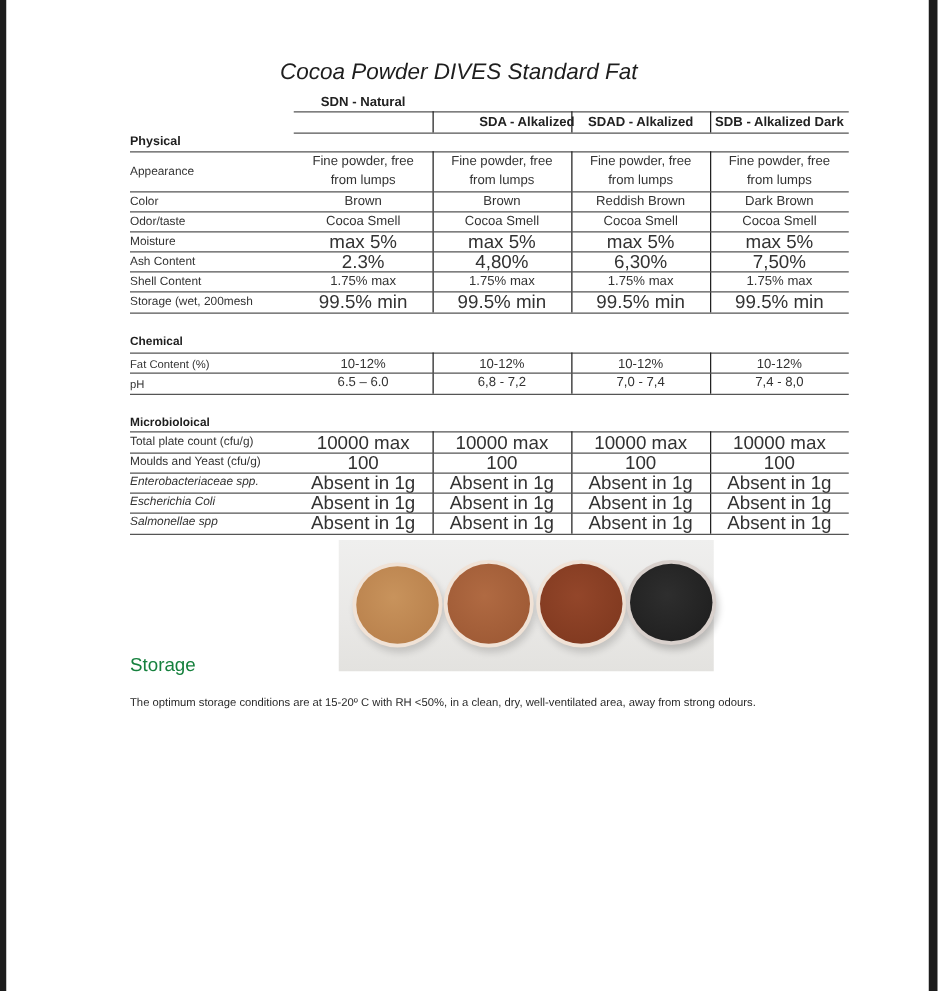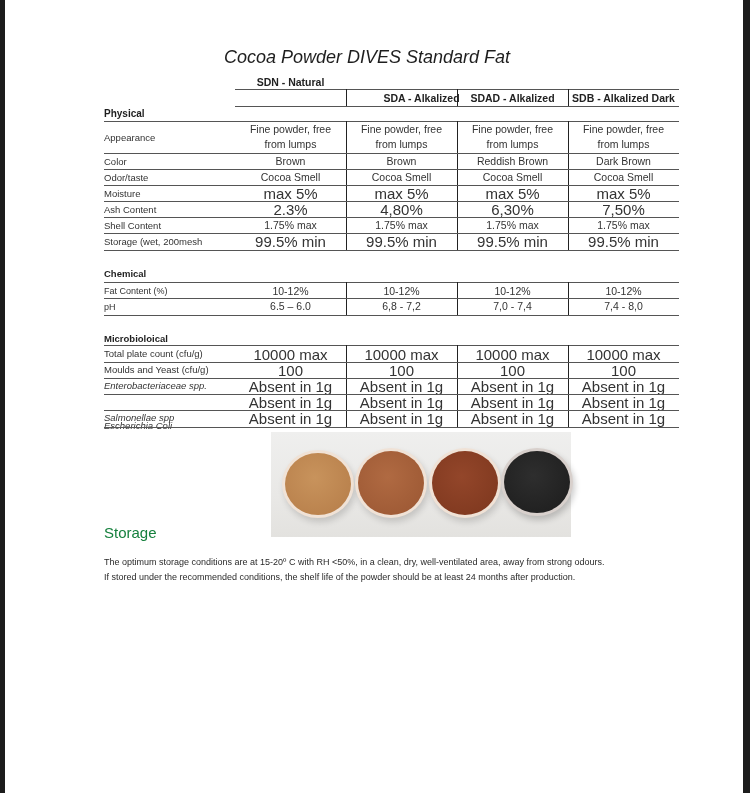--- a/index.html
+++ b/index.html
@@ -165,21 +165,21 @@
   <div class="cell small" style="left:563px; width:111px; top:363px;">100</div>
   <div class="hline" style="left:99px; width:575px; top:378px;"></div>
 
   <div class="lbl italic" style="top:380px;">Enterobacteriaceae spp.</div>
   <div class="cell small" style="left:230px; width:111px; top:379px;">Absent in 1g</div>
   <div class="cell small" style="left:341px; width:111px; top:379px;">Absent in 1g</div>
   <div class="cell small" style="left:452px; width:111px; top:379px;">Absent in 1g</div>
   <div class="cell small" style="left:563px; width:111px; top:379px;">Absent in 1g</div>
   <div class="hline" style="left:99px; width:575px; top:394px;"></div>
 
-  <div class="lbl italic" style="top:396px;margin-top:24px;">Escherichia Coli</div>
+  <div class="lbl italic" style="top:396px;">Escherichia Coli</div>
   <div class="cell small" style="left:230px; width:111px; top:395px;">Absent in 1g</div>
   <div class="cell small" style="left:341px; width:111px; top:395px;">Absent in 1g</div>
   <div class="cell small" style="left:452px; width:111px; top:395px;">Absent in 1g</div>
   <div class="cell small" style="left:563px; width:111px; top:395px;">Absent in 1g</div>
   <div class="hline" style="left:99px; width:575px; top:410px;"></div>
 
   <div class="lbl italic" style="top:412px;">Salmonellae spp</div>
   <div class="cell small" style="left:230px; width:111px; top:411px;">Absent in 1g</div>
   <div class="cell small" style="left:341px; width:111px; top:411px;">Absent in 1g</div>
   <div class="cell small" style="left:452px; width:111px; top:411px;">Absent in 1g</div>
@@ -197,16 +197,15 @@
       <div class="cup" style="left:3px; top:3px; width:66px; height:64px; background: radial-gradient(circle at 45% 40%, #93462a, #7c361d);"></div>
     </div>
     <div class="cup" style="left:230px; top:16px; width:72px; height:68px; background:#d8d0cc; box-shadow: 2px 4px 6px rgba(0,0,0,0.2);">
       <div class="cup" style="left:3px; top:3px; width:66px; height:62px; background: radial-gradient(circle at 45% 40%, #2e2e2e, #1c1c1c);"></div>
     </div>
   </div>
 
   <div class="storage-title">Storage</div>
   <div class="storage-text">
     <div>The optimum storage conditions are at 15-20º C with RH &lt;50%, in a clean, dry, well-ventilated area, away from strong odours.</div>
-    <div>If stored under the recommended conditions, the shelf life of the powder should be at least 24 months after production.</div>
   </div>
 
 </div>
 
 </body></html>

